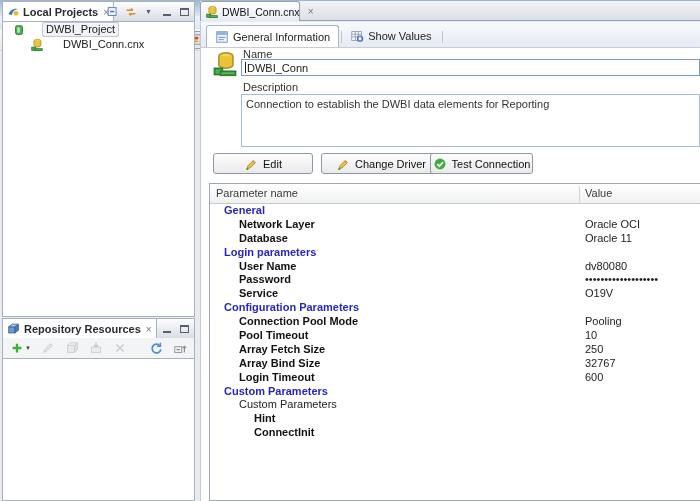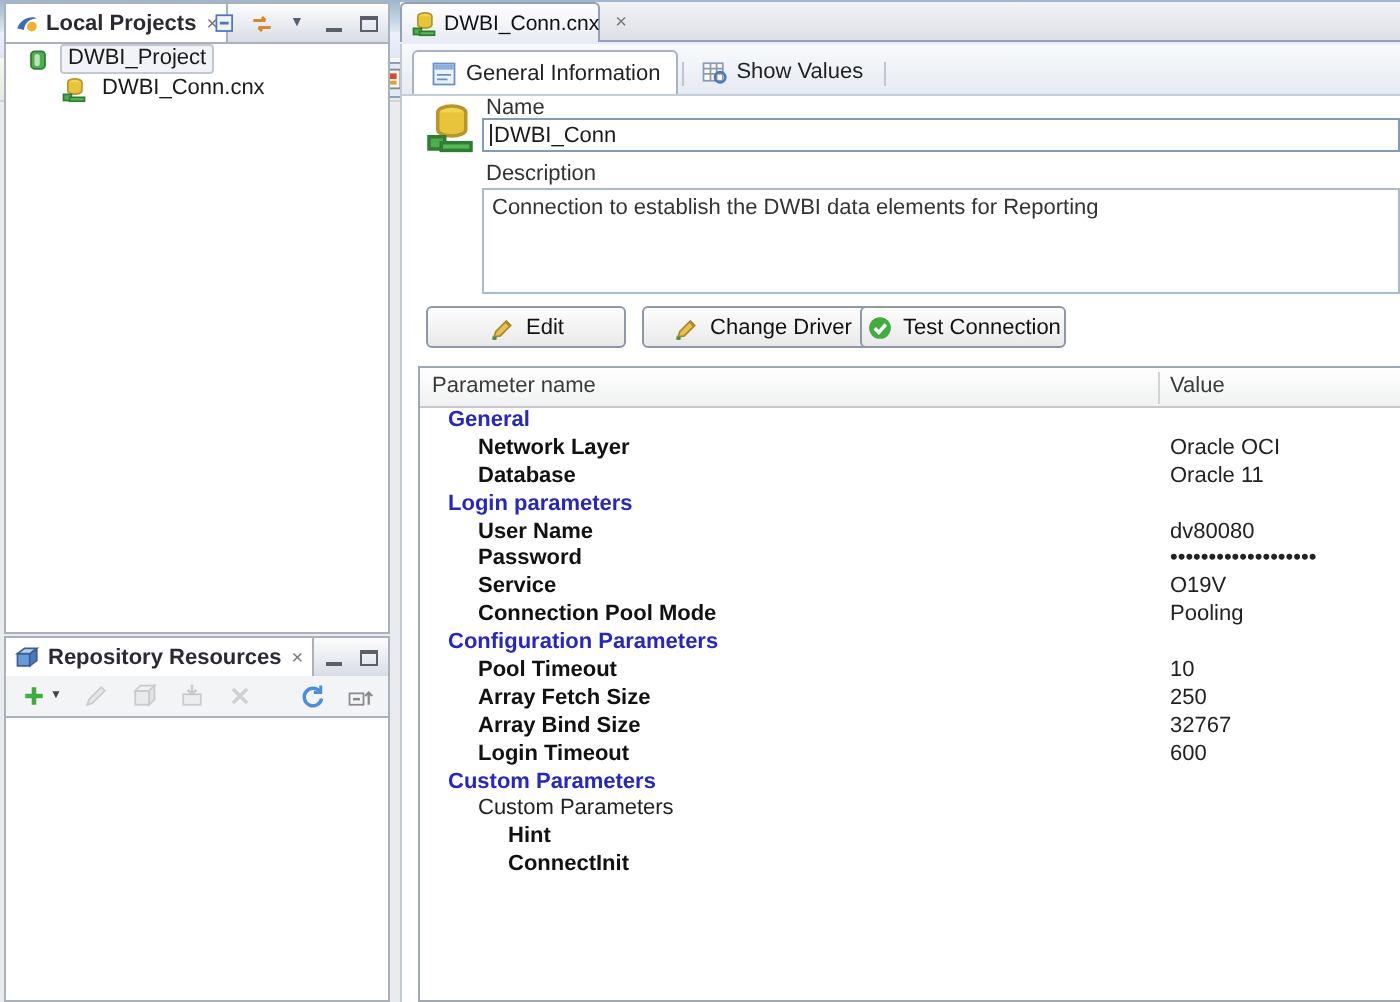--- a/index.html
+++ b/index.html
@@ -37,21 +37,21 @@
     border-right:1px solid #a9b1bf; display:flex; align-items:center;
     padding:0 4px 0 4px; font-weight:bold; color:#2a2a33; }
   .ptab .x, .etab .x { margin-left:5px; color:#777; font-size:10px; font-weight:normal; }
   .strip-icons { position:absolute; right:2px; top:2px; display:flex; align-items:center; gap:3px; }
   .sic { display:flex; align-items:center; justify-content:center; width:15px; height:15px; }
   .glyph-min { width:8px; height:2px; background:#5a5f6a; margin-top:6px; }
   .glyph-max { width:9px; height:8px; border:1px solid #5a5f6a; border-top:2px solid #5a5f6a; }
   .chev { font-size:7px; color:#55606e; }
   .panel-body { position:absolute; left:0; right:0; top:20px; bottom:0;
     background:#fff; border:1px solid #a9b1bf; }
-  .tree-row { height:15px; display:flex; align-items:center; gap:4px; }
+  .tree-row { height:15px; display:flex; align-items:center; gap:16px; }
   .tree-label { padding:0 3px; line-height:13px; }
   .tree-label.sel { background:#f1f3f7; border:1px solid #c2c8d2; border-radius:2px; }
   #rr-toolbar { position:absolute; left:0; right:0; top:20px; height:20px;
     background:#f3f4f6; border-left:1px solid #a9b1bf; border-right:1px solid #a9b1bf;
     display:flex; align-items:center; padding:0 4px; gap:4px; }
   #rr-toolbar .spacer { flex:1; }
   #rr-body { top:40px; }
 
   
   #editor { position:absolute; left:200px; top:1px; right:0; bottom:0; }
@@ -444,27 +444,27 @@
             <span class="pval">dv80080</span>
           </div>
           <div class="prow param">
             <span class="pname">Password</span>
             <span class="pval">•••••••••••••••••••</span>
           </div>
           <div class="prow param">
             <span class="pname">Service</span>
             <span class="pval">O19V</span>
           </div>
+          <div class="prow group">
+            <span class="pname">Configuration Parameters</span>
+          </div>
           <div class="prow param">
             <span class="pname">Connection Pool Mode</span>
             <span class="pval">Pooling</span>
           </div>
-          <div class="prow group">
-            <span class="pname">Configuration Parameters</span>
-          </div>
           <div class="prow param">
             <span class="pname">Pool Timeout</span>
             <span class="pval">10</span>
           </div>
           <div class="prow param">
             <span class="pname">Array Fetch Size</span>
             <span class="pval">250</span>
           </div>
           <div class="prow param">
             <span class="pname">Array Bind Size</span>

